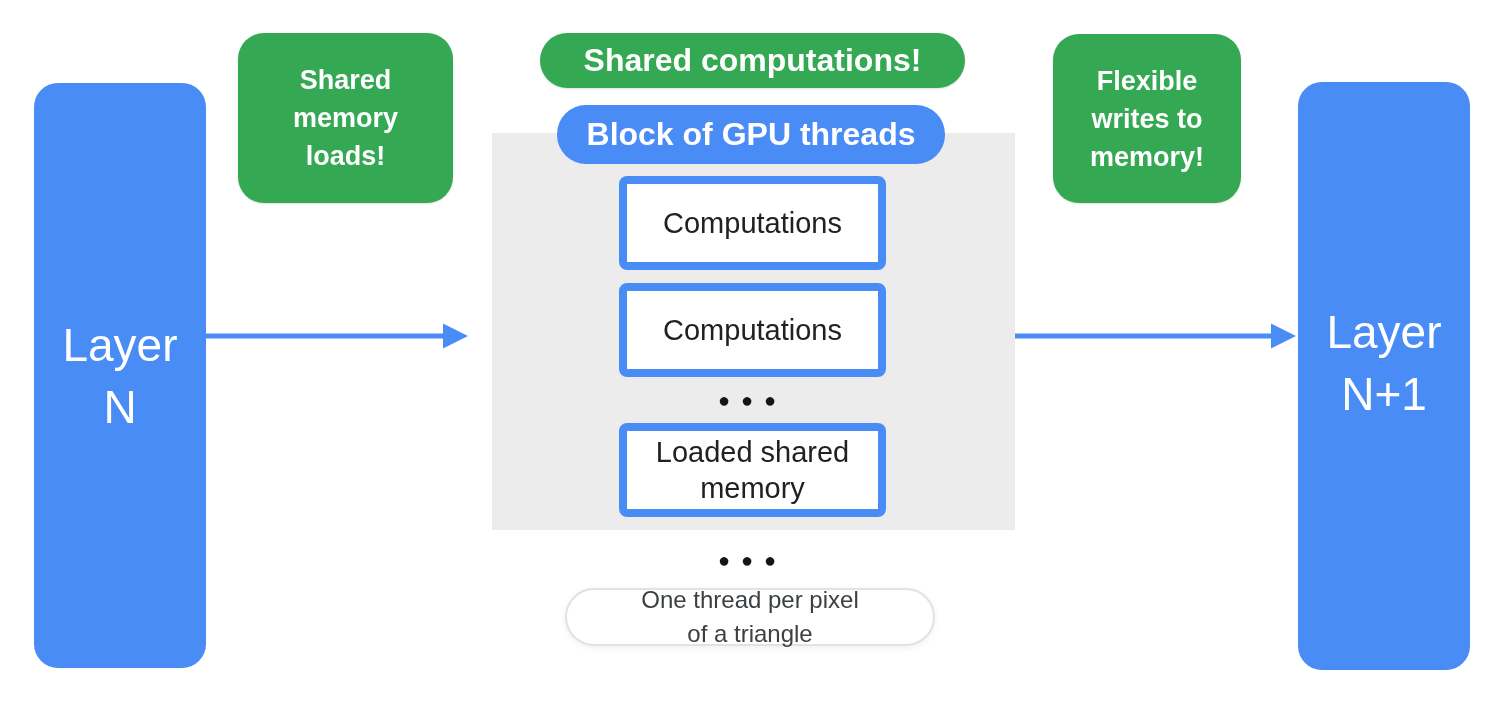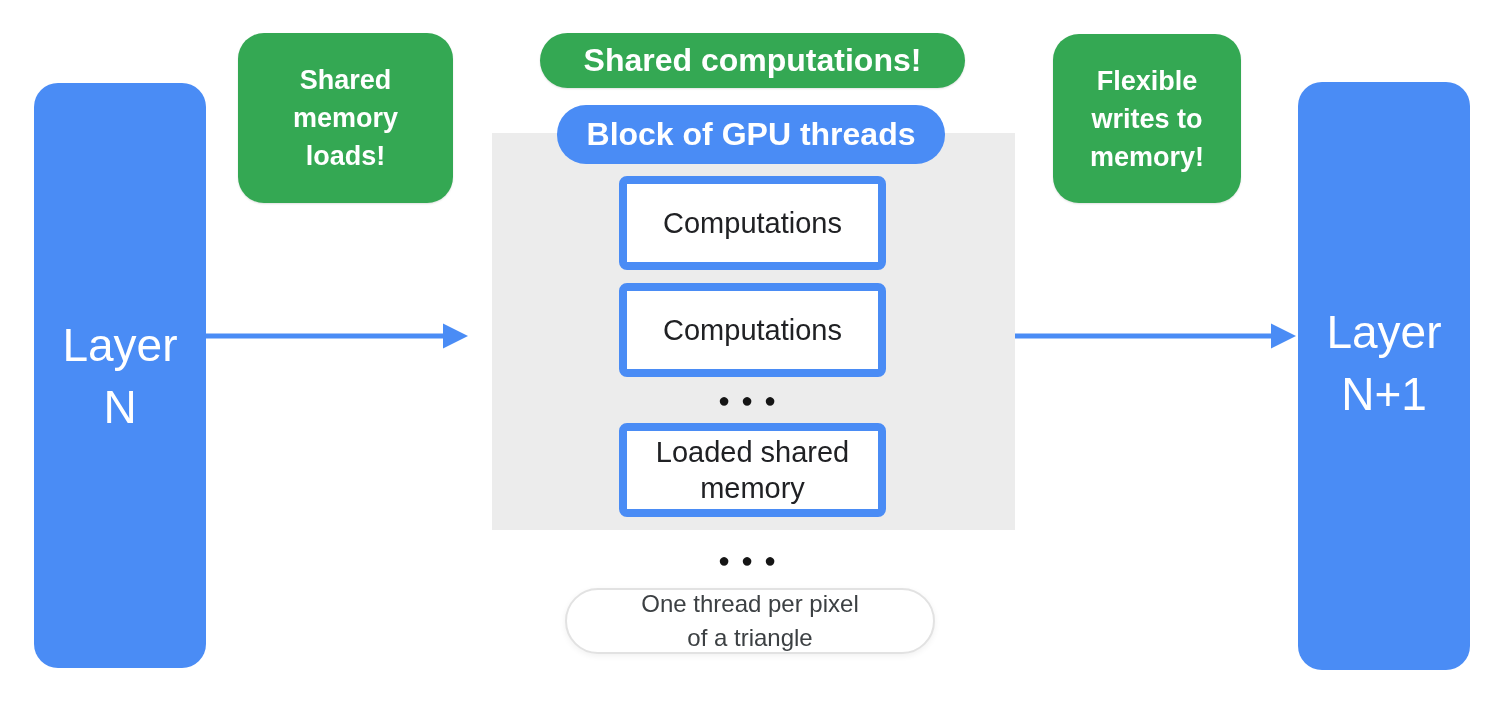--- a/index.html
+++ b/index.html
@@ -120,21 +120,21 @@
 
   <div class="abs thread-box center-flex" style="left:619px;top:283px;width:267px;height:94px;">Computations</div>
 
   <div class="abs dots" style="left:619px;top:388px;width:267px;">●●●</div>
 
   <div class="abs thread-box center-flex preline" style="left:619px;top:423px;width:267px;height:94px;">Loaded shared
 memory</div>
 
   <div class="abs dots" style="left:619px;top:548px;width:267px;">●●●</div>
 
-  <div class="abs note-pill center-flex preline" style="left:565px;top:588px;width:370px;height:66px;">One thread per pixel
+  <div class="abs note-pill center-flex preline" style="left:565px;top:588px;width:370px;height:58px;">One thread per pixel
 of a triangle</div>
 
   <svg class="abs" style="left:206px;top:322px;" width="262" height="28">
     <line x1="0" y1="14" x2="240" y2="14" stroke="#4A8CF5" stroke-width="5"></line>
     <polygon points="237,1.5 262,14 237,26.5" fill="#4A8CF5"></polygon>
   </svg>
 
   <svg class="abs" style="left:1015px;top:322px;" width="281" height="28">
     <line x1="0" y1="14" x2="259" y2="14" stroke="#4A8CF5" stroke-width="5"></line>
     <polygon points="256,1.5 281,14 256,26.5" fill="#4A8CF5"></polygon>

